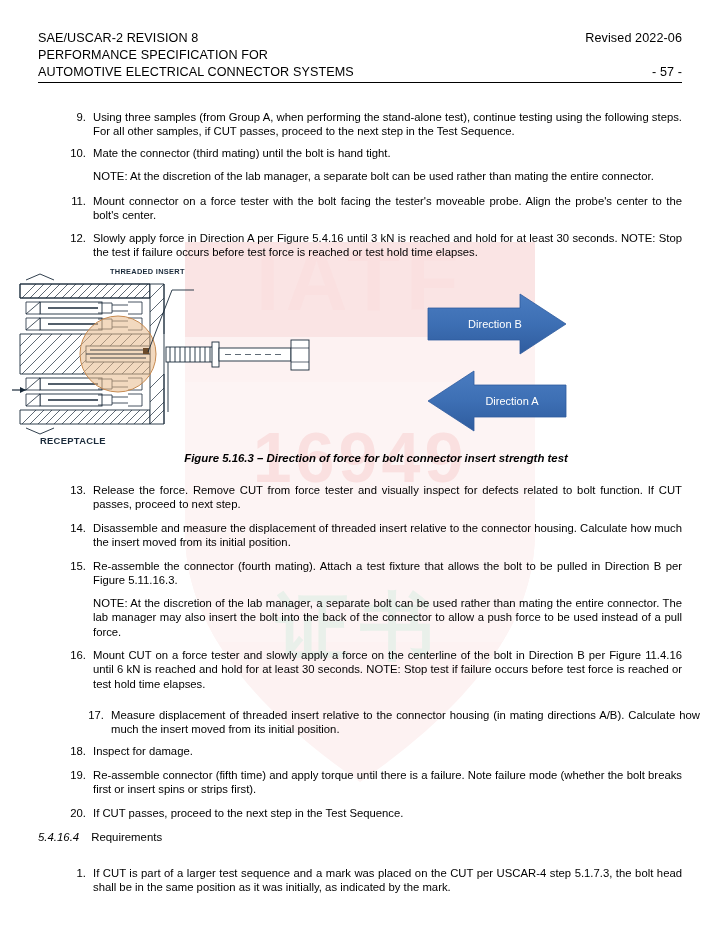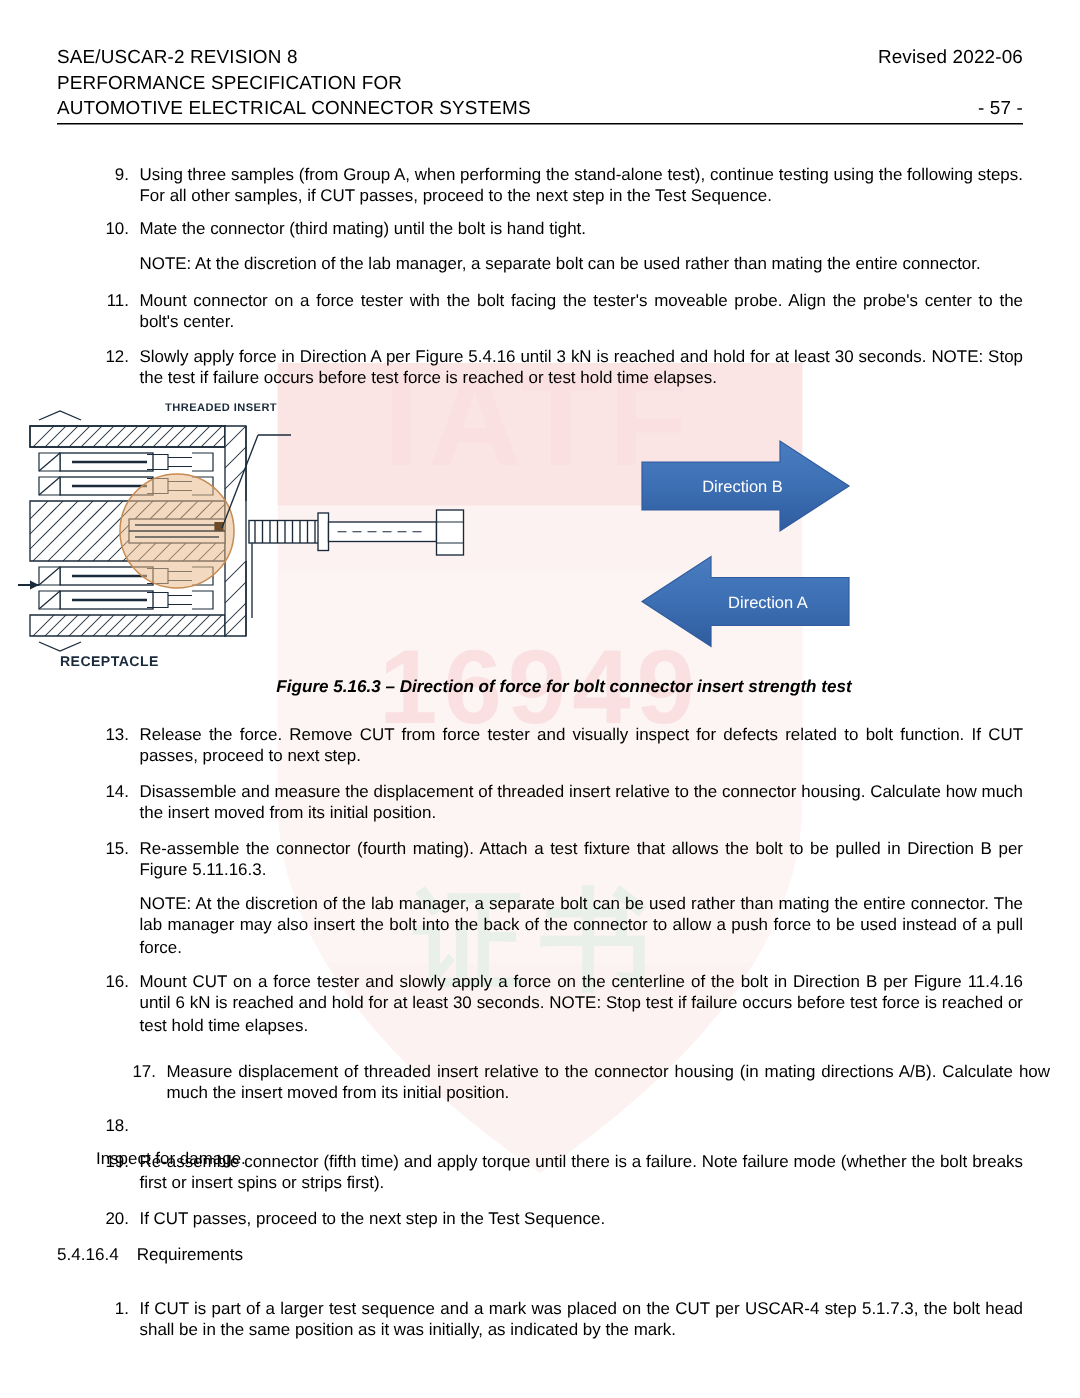--- a/index.html
+++ b/index.html
@@ -112,21 +112,21 @@
 
   
   .section-head {
     position: absolute;
     left: 38px;
     top: 831px;
     font-size: 11.4px;
     z-index: 2;
     white-space: nowrap;
   }
-  .section-head .sh-num { margin-right: 12px; }
+  .section-head .sh-num { margin-right: 12px; font-style: italic; }
 </style>
 </head>
 <body>
 
 <div class="page">
 
   <svg class="watermark" viewBox="0 0 410 560" preserveAspectRatio="none">
     <defs>
       <clipPath id="badgeclip">
         <path d="M30 10 H380 V300 Q380 430 205 550 Q30 430 30 300 Z"></path>
@@ -212,21 +212,21 @@
     <div class="item" style="left:64px; top:648px; width:618px;">
       <span class="num">16.</span>
       <span class="txt">Mount CUT on a force tester and slowly apply a force on the centerline of the bolt in Direction B per Figure 11.4.16 until 6 kN is reached and hold for at least 30 seconds. NOTE: Stop test if failure occurs before test force is reached or test hold time elapses.</span>
     </div>
 
     <div class="item" style="left:82px; top:708px; width:618px;">
       <span class="num">17.</span>
       <span class="txt">Measure displacement of threaded insert relative to the connector housing (in mating directions A/B). Calculate how much the insert moved from its initial position.</span>
     </div>
 
-    <div class="item" style="left:64px; top:744px; width:618px;flex-direction:column;">
+    <div class="item" style="left:64px; top:744px; width:618px;">
       <span class="num">18.</span>
       <span class="txt">Inspect for damage.</span>
     </div>
 
     <div class="item" style="left:64px; top:768px; width:618px;">
       <span class="num">19.</span>
       <span class="txt">Re-assemble connector (fifth time) and apply torque until there is a failure. Note failure mode (whether the bolt breaks first or insert spins or strips first).</span>
     </div>
 
     <div class="item" style="left:64px; top:806px; width:618px;">

